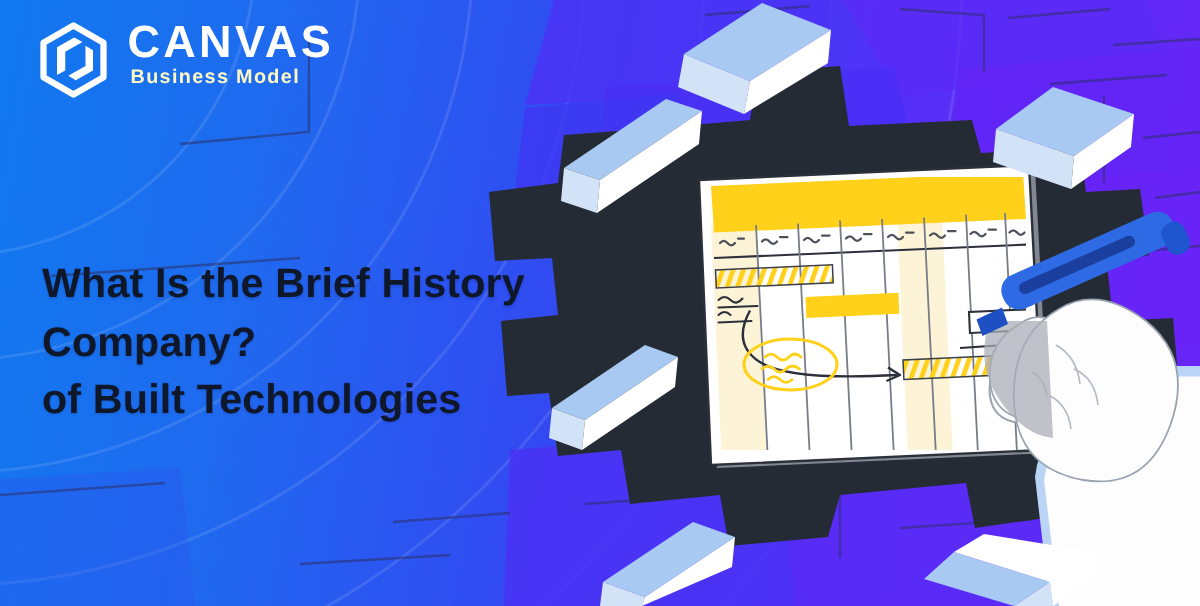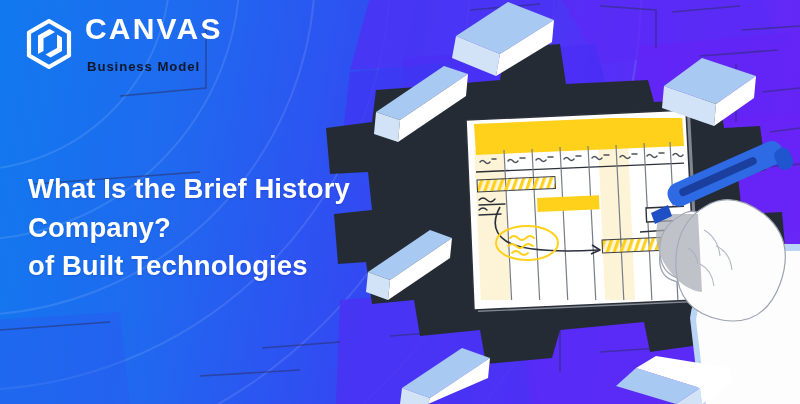--- a/index.html
+++ b/index.html
@@ -20,47 +20,47 @@
   .bg-arcs { position:absolute; inset:0; }
   .bg-arcs svg { display:block; width:800px; height:404px; }
 
   
   .art { position:absolute; inset:0; }
   .art svg { display:block; width:800px; height:404px; }
 
   
   .logo {
     position:absolute; left:24px; top:14px;
-    display:flex; align-items:center; gap:11px;
+    display:flex; align-items:flex-start; gap:11px;
     z-index:6;
   }
   .logo-mark { width:50px; height:52px; flex:0 0 auto; }
   .logo-text { display:flex; flex-direction:column; line-height:1; }
   .logo-title {
     color:#ffffff;
     font-size:30px;
     font-weight:bold;
     letter-spacing:2.2px;
   }
   .logo-sub {
-    color:#0f172a;
+    color:#fef9c3;
     font-size:13.2px;
     font-weight:bold;
     letter-spacing:0.9px;
-    margin-top:16px;
+    margin-top:0;
     padding-left:2px;
   }
 
   
   .headline {
     position:absolute;
     left:28px; top:170px;
     width:390px;
     z-index:6;
-    color:#ffffff;
+    color:#0f172a;
     font-size:27.5px;
     font-weight:bold;
     line-height:1.40;
     letter-spacing:0.1px;
     text-shadow:0 1px 2px rgba(10,20,80,.18);
   }
   .headline span { display:block; white-space:nowrap; }
 </style>
 </head>
 <body>

